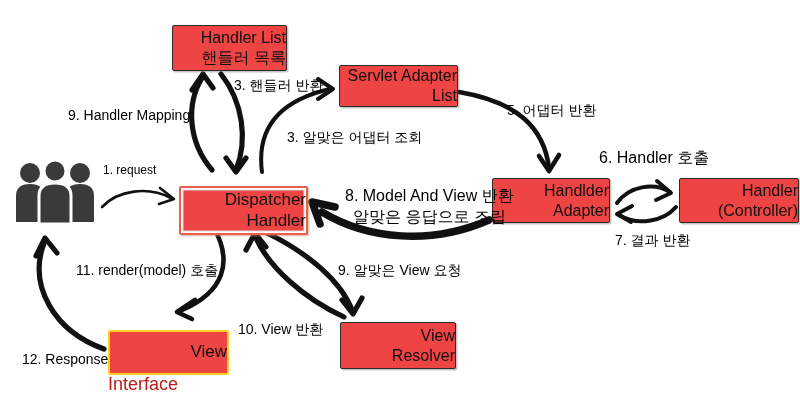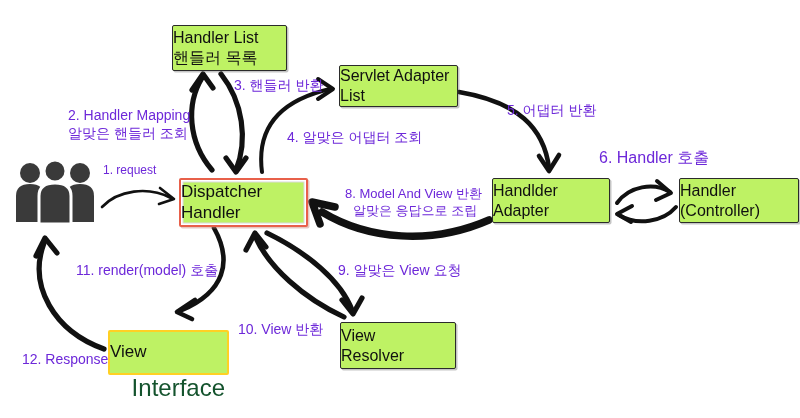--- a/index.html
+++ b/index.html
@@ -3,45 +3,45 @@
 <meta charset="utf-8">
 <style>
   html,body { margin:0; padding:0; background:var(--background,#fff); }
   .canvas {
     position:relative; width:800px; height:418px; overflow:hidden;
     background:var(--background,#fff);
     font-family:"Liberation Sans", sans-serif; color:#111;
   }
   .layer { position:absolute; inset:0; }
   .node {
-    position:absolute; background:#bef264;
+    position:absolute; background:#ef4444;
     border:1.6px solid var(--box-border,#2b2b2b); border-radius:2px;
-    display:flex; flex-direction:column; align-items:flex-start; justify-content:center;
+    display:flex; flex-direction:column; align-items:flex-end; justify-content:center;
     text-align:center; font-size:16px; line-height:1.22; color:#101010;
     box-shadow:1.5px 1.5px 0 rgba(90,90,90,.35);
     z-index:3;
   }
   .node .l { white-space:nowrap; }
   .node--dispatcher {
     border:2px solid var(--dispatcher-border,#e8604a);
     box-shadow: inset 0 0 0 1.5px #fff, inset 0 0 0 2.5px #d9d9d9, 1.5px 1.5px 0 rgba(200,130,120,.45);
     font-size:17px;
   }
   .node--view {
     border:2px solid var(--view-border,#ffd024);
     box-shadow:none; font-size:17px;
   }
   .lbl {
     position:absolute; font-size:14px; font-weight:500; line-height:1.3;
-    white-space:nowrap; color:#6d28d9; z-index:4;
+    white-space:nowrap; color:#000000; z-index:4;
   }
   .lbl span { display:block; }
   .caption {
-    position:absolute; font-size:24px; color:#14532d; z-index:4;
-    text-align:right; white-space:nowrap;
+    position:absolute; font-size:18px; color:#b91c1c; z-index:4;
+    text-align:left; white-space:nowrap;
   }
   svg.layer { z-index:2; }
   .ar { stroke:var(--arrow,#111); fill:none; stroke-linecap:round; stroke-linejoin:round; }
   .w25{stroke-width:2.6} .w4{stroke-width:4} .w45{stroke-width:4.6} .w5{stroke-width:5.2} .w7{stroke-width:7.5}
   .person { fill:var(--users-fill,#3a3a3a); }
   .person-front { stroke:#fff; stroke-width:3; }
 </style>
 </head>
 <body>
 
@@ -122,21 +122,21 @@
   <div class="node" style="left:172px;top:25px;width:113px;height:44px">
     <span class="l">Handler List</span>
     <span class="l">핸들러 목록</span>
   </div>
 
   <div class="node" style="left:339px;top:65px;width:117px;height:40px">
     <span class="l">Servlet Adapter</span>
     <span class="l">List</span>
   </div>
 
-  <div class="node node--dispatcher" style="left:179px;top:178px;width:125px;height:45px">
+  <div class="node node--dispatcher" style="left:179px;top:186px;width:125px;height:45px">
     <span class="l">Dispatcher</span>
     <span class="l">Handler</span>
   </div>
 
   <div class="node" style="left:492px;top:178px;width:116px;height:43px">
     <span class="l">Handlder</span>
     <span class="l">Adapter</span>
   </div>
 
   <div class="node" style="left:679px;top:178px;width:118px;height:43px">
@@ -150,34 +150,34 @@
   </div>
 
   <div class="node node--view" style="left:108px;top:330px;width:117px;height:41px">
     <span class="l">View</span>
   </div>
   <div class="caption" style="left:108px;top:374px;width:117px">Interface</div>
 
   <div class="lbl" style="left:103px;top:163px;font-size:12px">1. request</div>
 
   <div class="lbl" style="left:68px;top:106px">
-    <span>2. Handler Mapping</span>
-    <span>알맞은 핸들러 조회</span>
+    <span>9. Handler Mapping</span>
   </div>
 
   <div class="lbl" style="left:234px;top:76px">3. 핸들러 반환</div>
-  <div class="lbl" style="left:287px;top:128px">4. 알맞은 어댑터 조회</div>
+  <div class="lbl" style="left:287px;top:128px">3. 알맞은 어댑터 조회</div>
   <div class="lbl" style="left:507px;top:101px">5. 어댑터 반환</div>
 
   <div class="lbl" style="left:599px;top:148px;font-size:16px">
     <span>6. Handler 호출</span>
   </div>
 
+  <div class="lbl" style="left:615px;top:231px">7. 결과 반환</div>
 
-  <div class="lbl" style="left:345px;top:186px;font-size:13px">
+  <div class="lbl" style="left:345px;top:186px;font-size:16px">
     <span>8. Model And View 반환</span>
     <span style="padding-left:8px">알맞은 응답으로 조립</span>
   </div>
 
   <div class="lbl" style="left:338px;top:261px">9. 알맞은 View 요청</div>
   <div class="lbl" style="left:238px;top:320px">10. View 반환</div>
   <div class="lbl" style="left:76px;top:261px">11. render(model) 호출</div>
   <div class="lbl" style="left:22px;top:350px">12. Response</div>
 
 </div>

